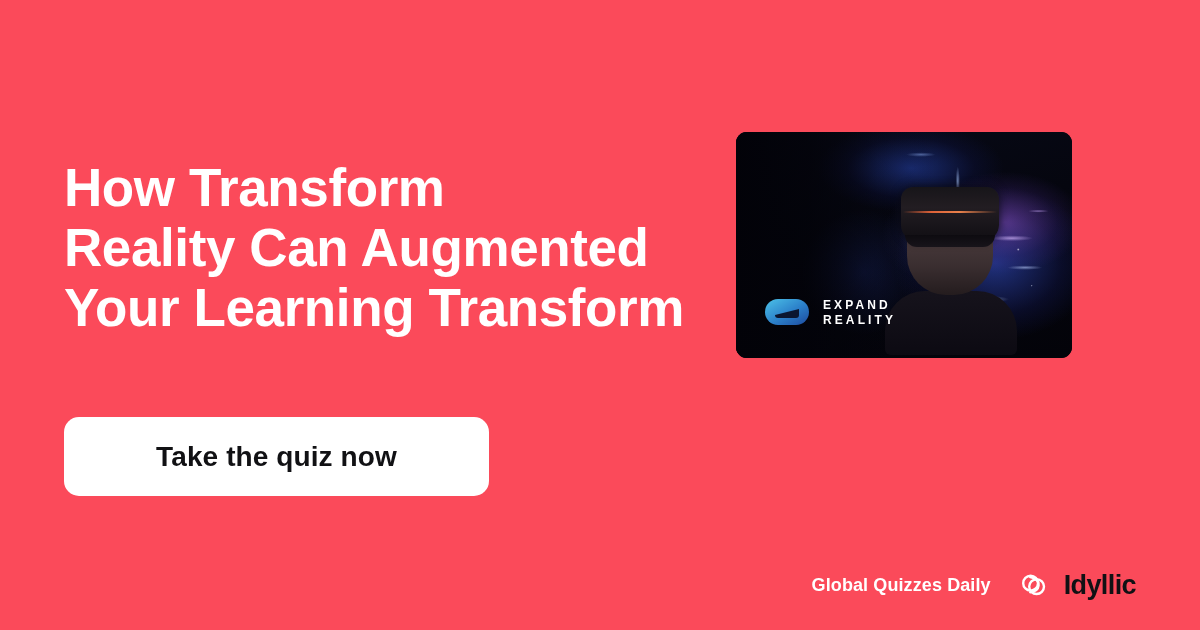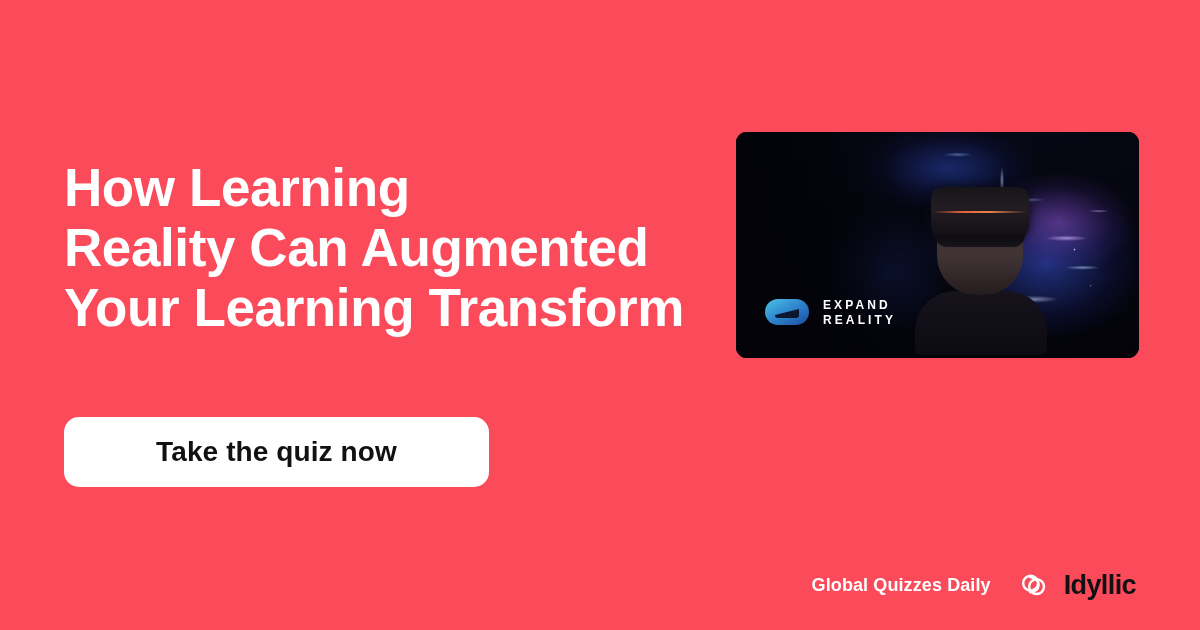--- a/index.html
+++ b/index.html
@@ -30,21 +30,21 @@
     letter-spacing:-0.4px;
   }
   .headline .hl-line { display:block; white-space:nowrap; }
 
   
   .cta-button {
     position:absolute;
     left:64px;
     top:417px;
     width:425px;
-    height:70px;
+    height:79px;
     background:#ffffff;
     border:none;
     border-radius:15px;
     cursor:pointer;
     display:flex;
     align-items:center;
     justify-content:center;
     padding:8px;
   }
   .cta-label {
@@ -53,21 +53,21 @@
     font-weight:700;
     letter-spacing:0.1px;
     line-height:1;
   }
 
   
   .image-card {
     position:absolute;
     left:736px;
     top:132px;
-    width:403px;
+    width:336px;
     height:226px;
     border-radius:11px;
     overflow:hidden;
     background:#05050f;
   }
   .card-photo {
     position:absolute;
     inset:0;
     background:
       
@@ -204,21 +204,21 @@
     font-size:27px;
     font-weight:700;
     letter-spacing:-0.6px;
     line-height:1;
   }
 </style>
 </head>
 <body>
 
 <h1 class="headline">
-  <span class="hl-line">How Learning</span>
+  <span class="hl-line">How Transform</span>
   <span class="hl-line">Reality Can Augmented</span>
   <span class="hl-line">Your Learning Transform</span>
 </h1>
 
 <button class="cta-button">
   <span class="cta-label">Take the quiz now</span>
 </button>
 
 <div class="image-card">
   <div class="card-photo"></div>

